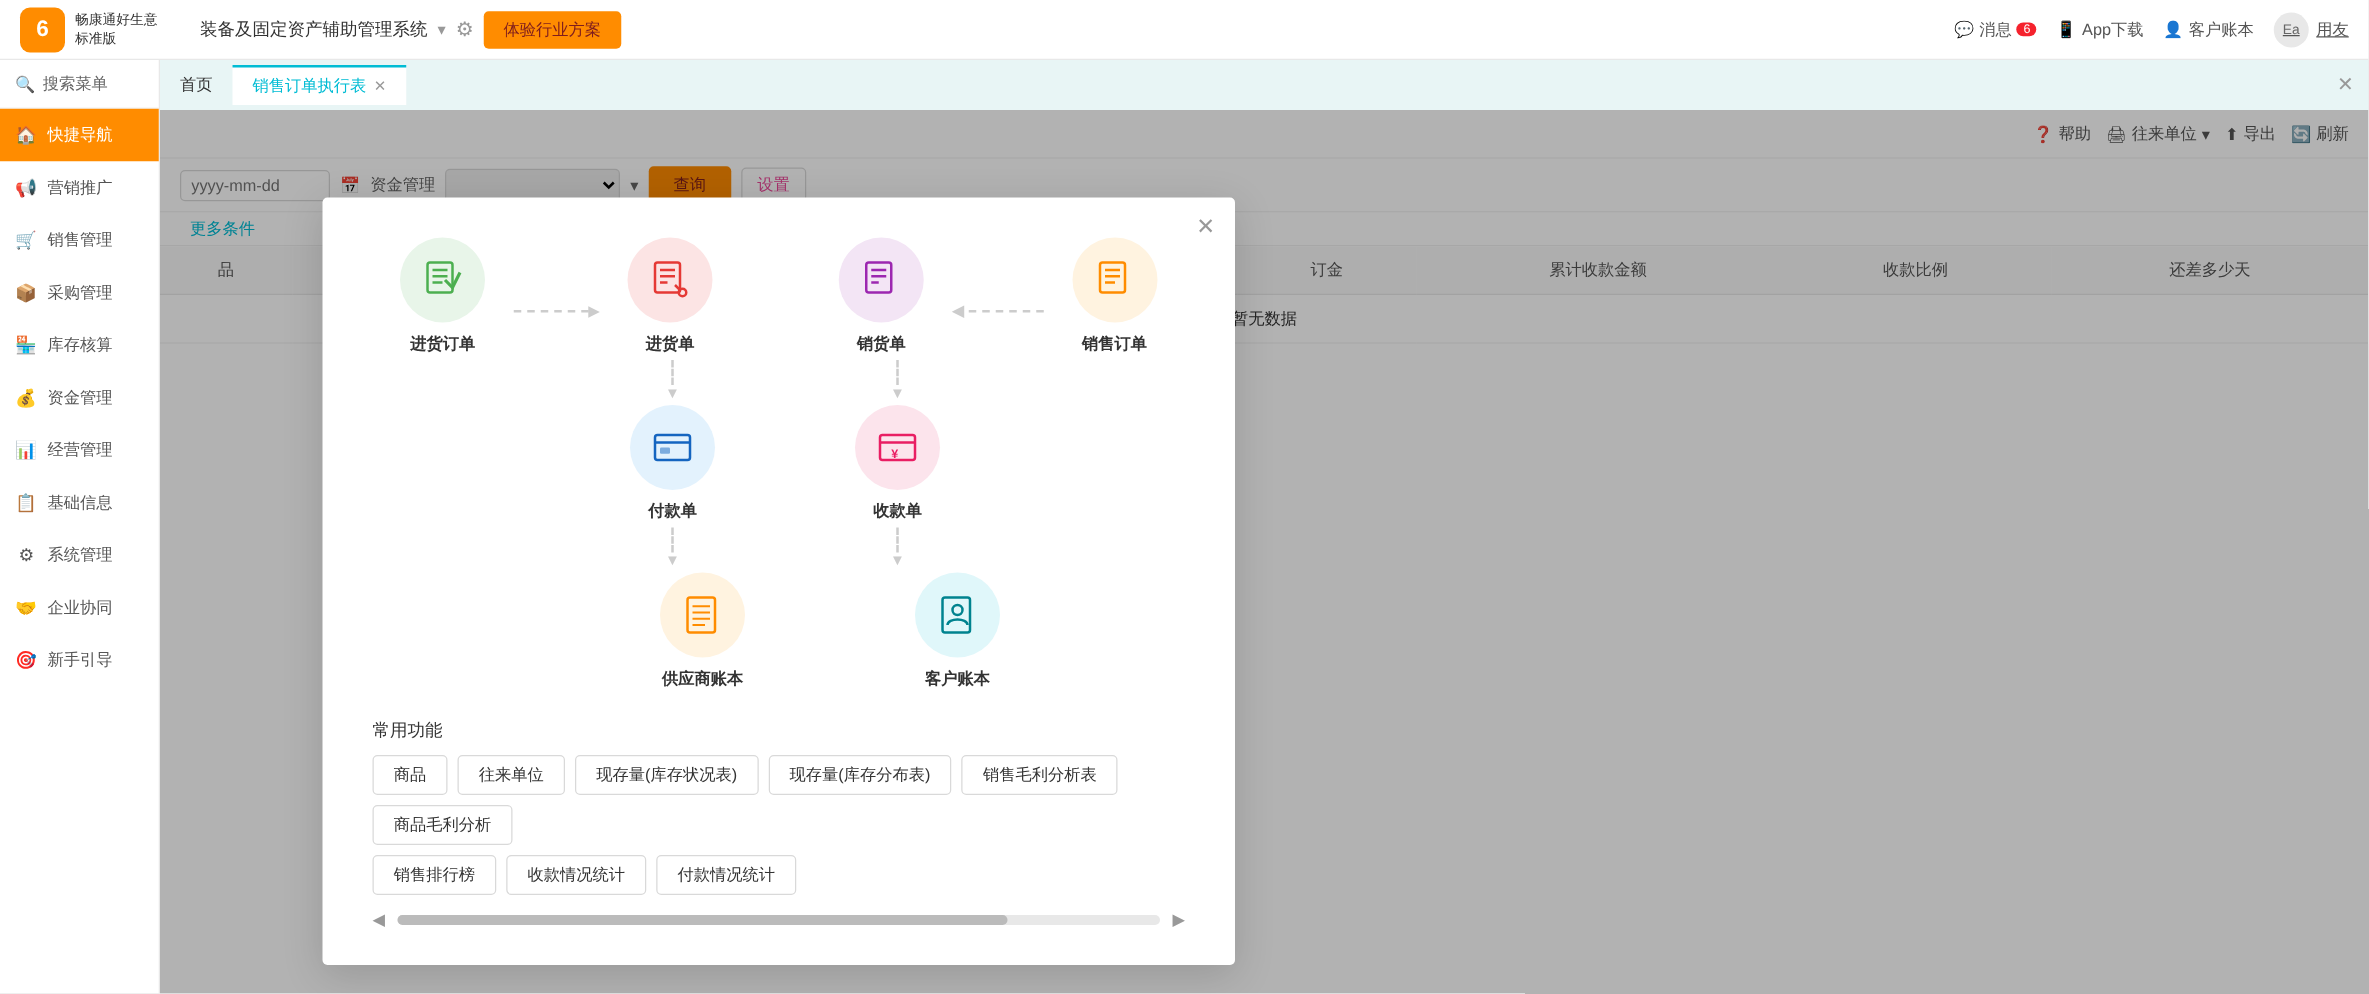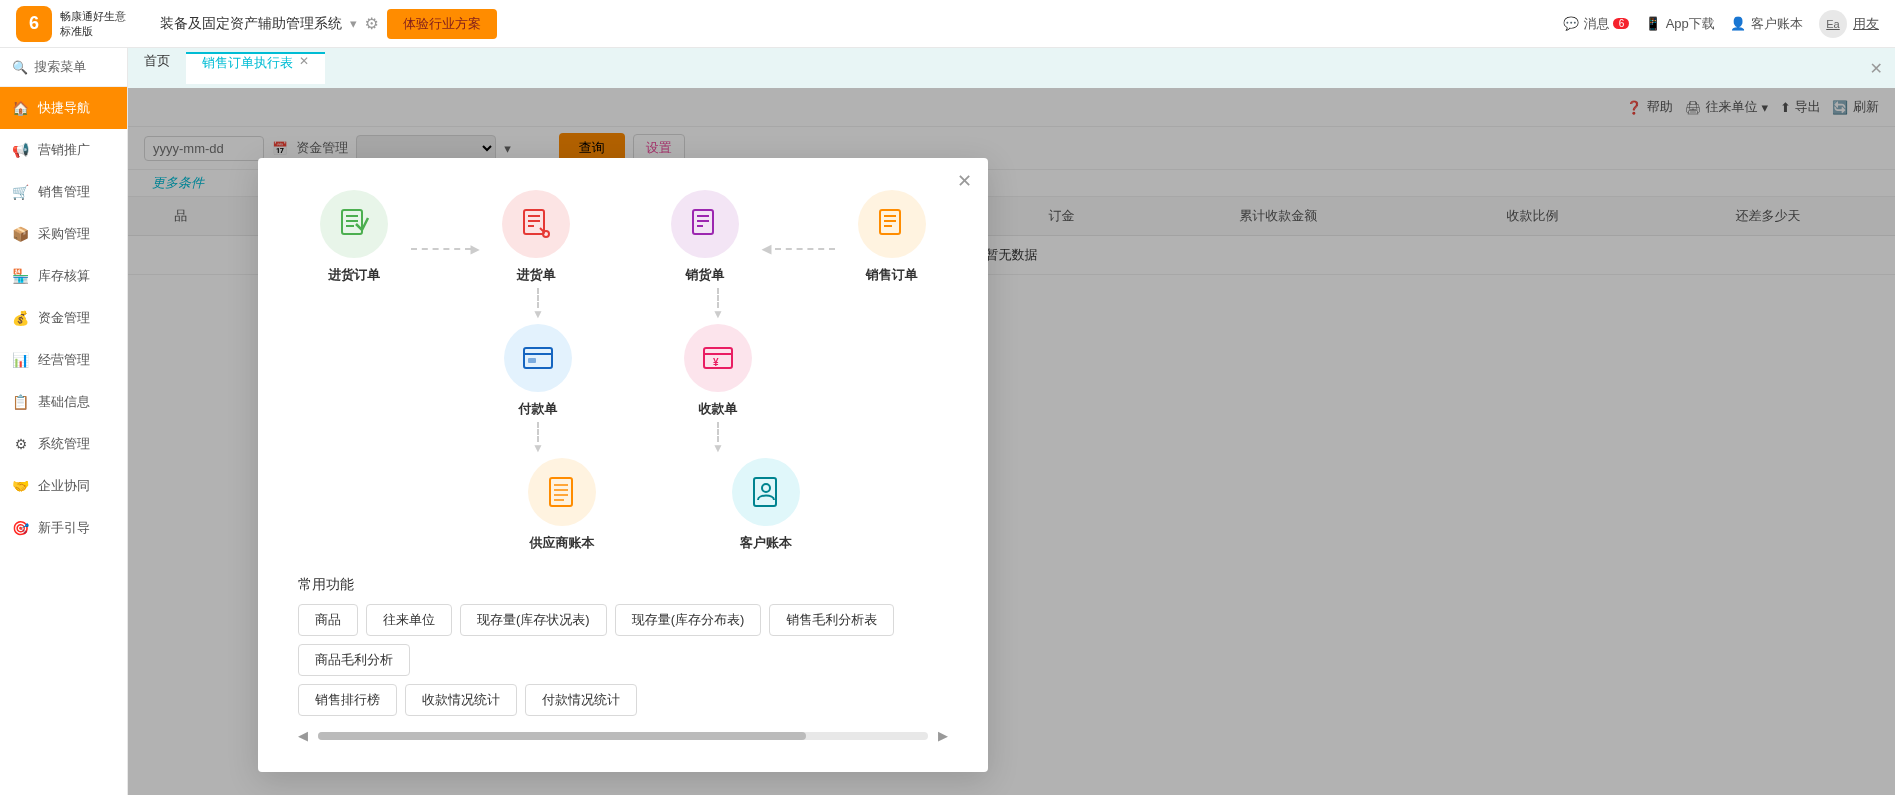--- a/index.html
+++ b/index.html
@@ -29,35 +29,35 @@
     .avatar { width: 28px; height: 28px; background: #e8e8e8; border-radius: 50%; display: flex; align-items: center; justify-content: center; color: #999; font-size: 14px; }
 
     
     .search-menu { display: flex; align-items: center; gap: 6px; padding: 10px 12px; color: #666; font-size: 13px; cursor: pointer; border-bottom: 1px solid #f0f0f0; }
     .sidebar-nav { flex: 1; }
     .nav-item { display: flex; align-items: center; gap: 8px; padding: 12px 12px; color: #555; font-size: 13px; cursor: pointer; transition: background 0.2s; }
     .nav-item.active { background: #ff8c00; color: white; }
     .nav-item .nav-icon { width: 18px; height: 18px; display: flex; align-items: center; justify-content: center; font-size: 14px; flex-shrink: 0; }
 
     
-    .tab-item { height: 32px; display: flex; padding: 0 16px; font-size: 13px; cursor: pointer; color: #333; gap: 6px; }
+    .tab-item { height: 32px; display: flex; align-items: center; padding: 0 16px; font-size: 13px; cursor: pointer; color: #333; gap: 6px; }
     .tab-item.home { color: #333; }
     .tab-item.active { background: white; color: #00bcd4; border-top: 2px solid #00bcd4; }
     .tab-close { color: #999; font-size: 12px; }
     .tab-bar-right { margin-left: auto; padding-right: 12px; }
     .close-all-btn { color: #999; cursor: pointer; font-size: 16px; }
 
     
     .content-bg { background: white; margin: 0; padding: 0; height: 100%; }
 
     
     .toolbar { display: flex; align-items: center; gap: 12px; padding: 10px 16px; background: white; border-bottom: 1px solid #f0f0f0; flex-wrap: wrap; }
     .toolbar-right { margin-left: auto; display: flex; align-items: center; gap: 12px; }
     .toolbar-btn { display: flex; align-items: center; gap: 4px; color: #555; font-size: 13px; cursor: pointer; }
-    .query-btn { background: #ff8c00; color: #000000; border: none; padding: 6px 20px; border-radius: 4px; cursor: pointer; font-size: 13px; margin-left: 40px; }
+    .query-btn { background: #ff8c00; color: #7f1d1d; border: none; padding: 6px 20px; border-radius: 4px; cursor: pointer; font-size: 13px; }
     .setting-small-btn { background: #fff; color: #ec4899; border: 1px solid #d9d9d9; padding: 4px 12px; border-radius: 4px; cursor: pointer; font-size: 13px; }
     .date-input { border: 1px solid #d9d9d9; border-radius: 4px; padding: 4px 8px; font-size: 13px; width: 120px; color: #bbb; }
     .status-select { border: 1px solid #d9d9d9; border-radius: 4px; padding: 4px 8px; font-size: 13px; width: 140px; }
     .more-conditions { color: #00bcd4; font-size: 13px; cursor: pointer; padding: 4px 8px; }
     .conditions-row { padding: 6px 16px; background: white; border-bottom: 1px solid #f0f0f0; display: flex; align-items: center; gap: 8px; font-size: 13px; color: #666; }
 
     
     .table-container { background: white; flex: 1; overflow: auto; }
     .data-table { width: 100%; border-collapse: collapse; font-size: 13px; }
     .data-table th { background: #fafafa; border-bottom: 1px solid #e8e8e8; padding: 10px 12px; text-align: center; color: #555; font-weight: 500; white-space: nowrap; }
@@ -248,21 +248,21 @@
             <span>📅</span>
             <span>资金管理</span>
             <select class="status-select">
               <option></option>
             </select>
             <span>▾</span>
             <button class="query-btn">查询</button>
             <button class="setting-small-btn">设置</button>
           </div>
 
-          <div style="padding: 4px 16px; background: white; border-bottom: 1px solid #f0f0f0; font-style: italic;">
+          <div style="padding: 4px 16px; background: white; border-bottom: 1px solid #f0f0f0;">
             <span class="more-conditions">更多条件</span>
           </div>
 
           <div class="table-container">
             <table class="data-table">
               <thead>
                 <tr>
                   <th>品</th>
                   <th>商品</th>
                   <th>金额</th>

